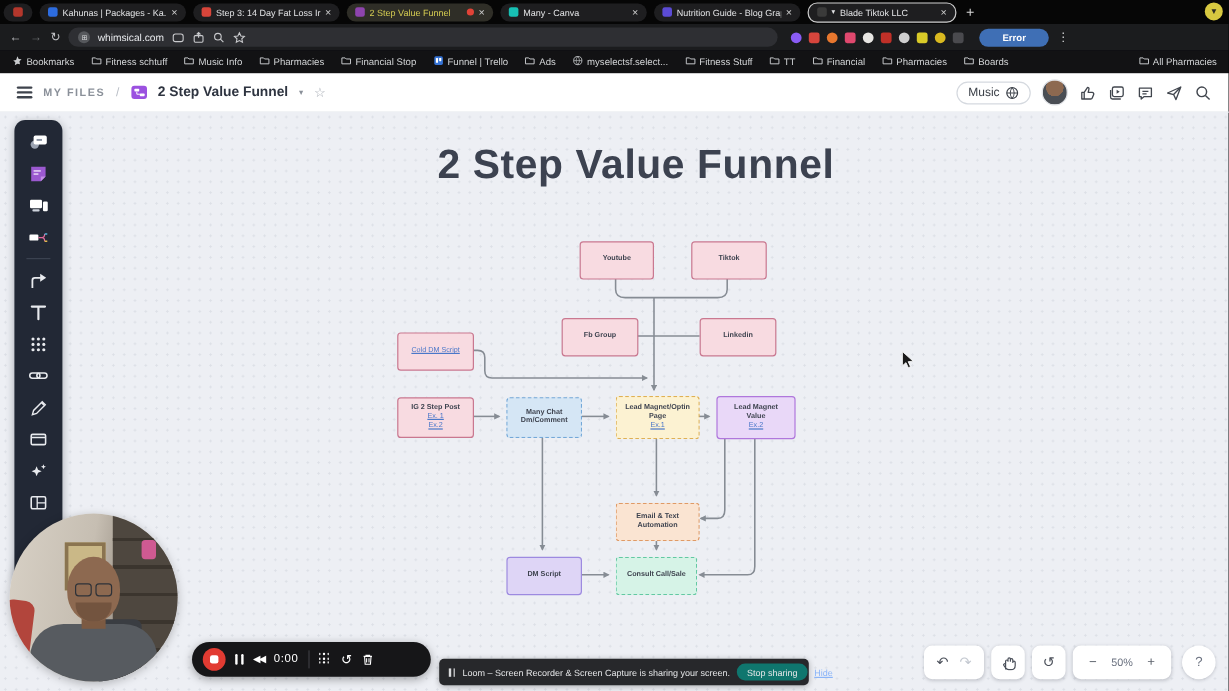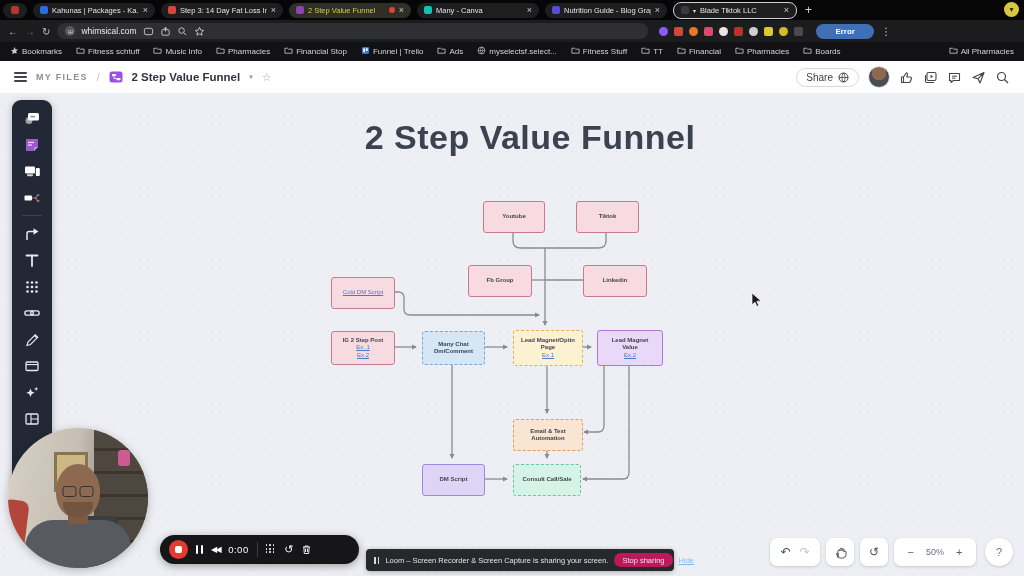--- a/index.html
+++ b/index.html
@@ -108,21 +108,21 @@
   .griddots{display:grid;grid-template-columns:repeat(3,3.5px);grid-auto-rows:3.5px;}
   .griddots i{width:1.8px;height:1.8px;background:#fff;border-radius:50%;}
   .restart{color:#fff;font-size:11px;}
   .trash-ic{width:11px;height:11px;}
   
   .sharebanner{position:absolute;left:366px;top:549px;width:292px;height:22px;background:#27282b;
     border-radius:4px;display:flex;align-items:center;gap:6px;padding:0 8px;box-shadow:0 1px 5px rgba(0,0,0,.3);}
   .sb-pause{display:flex;gap:1.8px;}
   .sb-pause i{display:block;width:1.8px;height:7px;background:#d9dadc;}
   .sb-text{color:#e4e5e7;font-size:7.5px;white-space:nowrap;}
-  .sb-stop{background:#be185d;color:#e7e8ea;font-size:7.5px;padding:2.5px 8px;border-radius:10px;white-space:nowrap;}
+  .sb-stop{background:#0f766e;color:#e7e8ea;font-size:7.5px;padding:2.5px 8px;border-radius:10px;white-space:nowrap;}
   .sb-hide{color:#8ab4f8;font-size:7.5px;text-decoration:underline;}
   
   .card{position:absolute;top:538px;height:28px;background:#fff;border-radius:7px;
     box-shadow:0 1px 3px rgba(35,41,54,.2);display:flex;align-items:center;justify-content:center;color:#4b505a;}
   .ur-card{left:770px;width:50px;gap:9px;font-size:12px;}
   .redo-g{color:#c3c8d0;}
   .hand-card{left:826px;width:28px;}
   .hist-card{left:860px;width:28px;font-size:12px;}
   .zoom-card{left:894px;width:82px;gap:12px;font-size:11px;color:#5b616b;}
   .zoom-level{font-size:9px;color:#6b7280;}
@@ -317,21 +317,21 @@
         <rect x="0.5" y="1.5" width="13" height="11" rx="2.5" fill="#9b51e0"></rect>
         <rect x="3" y="4" width="4" height="2.2" rx="0.6" fill="#fff"></rect>
         <rect x="7.5" y="8" width="4" height="2.2" rx="0.6" fill="#fff"></rect>
         <path d="M5 6.5 v2 h2.5" stroke="#fff" fill="none" stroke-width="0.8"></path>
       </svg>
     <span class="doc-title">2 Step Value Funnel</span>
     <span class="mini-chev">▾</span>
     <span class="star-g">☆</span>
     <span class="hd-spacer"></span>
     <span class="share-btn">
-      <span>Share</span>
+      <span>Music</span>
       <svg width="11" height="11" viewBox="0 0 11 11">
           <circle cx="5.5" cy="5.5" r="4.5" fill="none" stroke="#3b4048" stroke-width="1"></circle>
           <path d="M1 5.5 h9 M5.5 1 a7 7 0 0 1 0 9 M5.5 1 a7 7 0 0 0 0 9" fill="none" stroke="#3b4048" stroke-width="0.8"></path>
         </svg>
     </span>
     <span class="avatar"></span>
     <svg class="hd-ic" viewBox="0 0 15 15">
         <path d="M4.5 12.5 V7 l2.8-4.2 c.9 0 1.4.8 1.1 1.7L7.8 7 h3.4 c.9 0 1.5.9 1.2 1.7l-1.2 3c-.2.5-.7.8-1.2.8z M4.5 7 H2.5 v5.5 h2" fill="none" stroke="#41464e" stroke-width="1.1" stroke-linejoin="round"></path>
       </svg>
     <svg class="hd-ic" viewBox="0 0 15 15">

